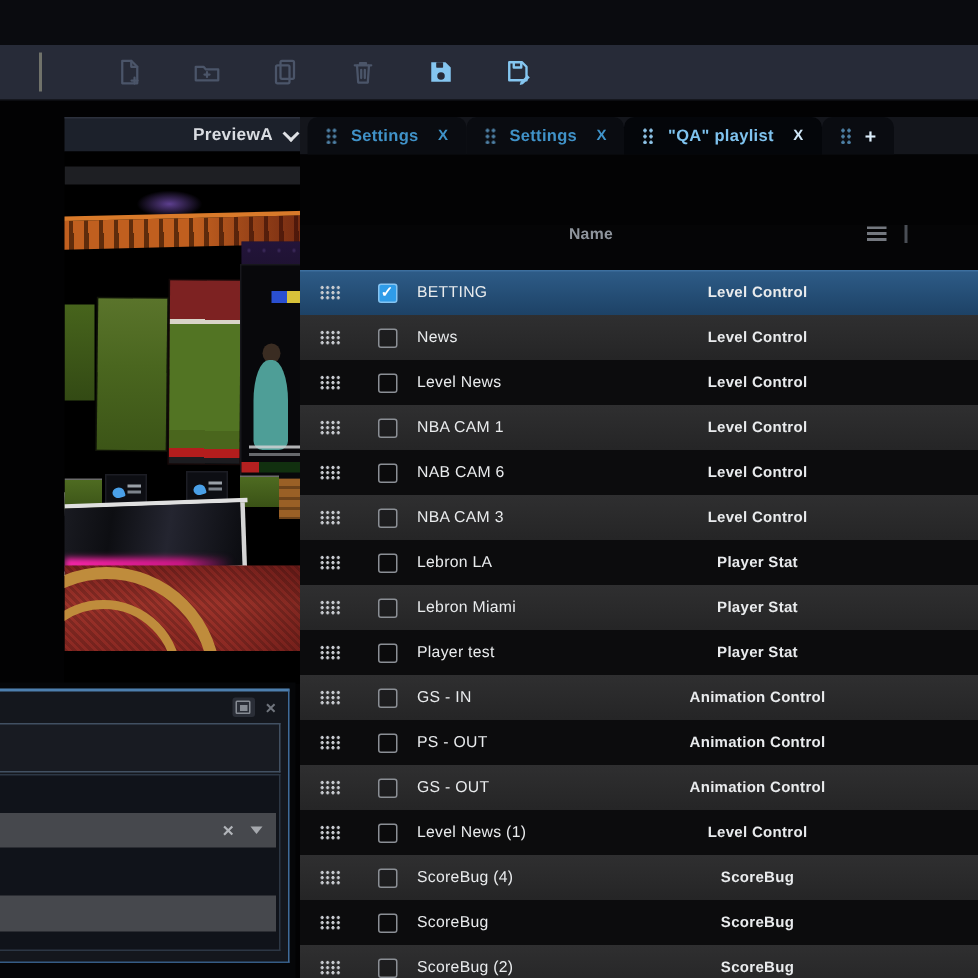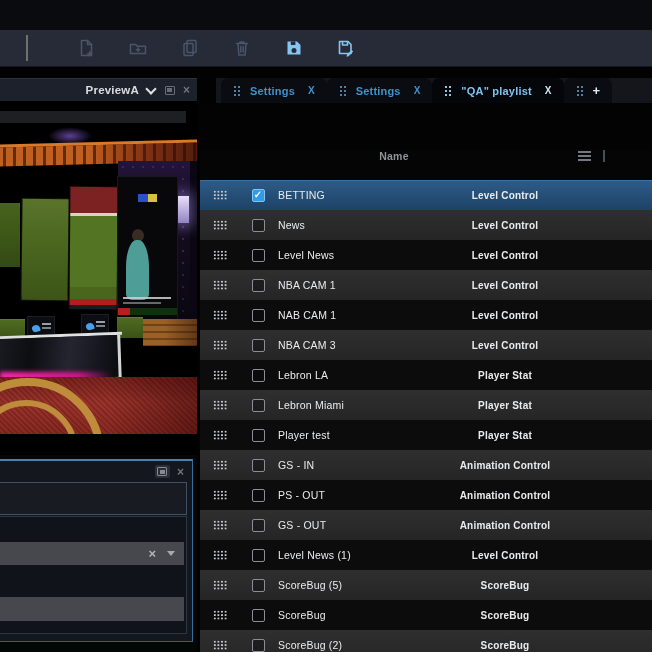--- a/index.html
+++ b/index.html
@@ -8,21 +8,21 @@
 
   
   .top-strip{position:absolute;left:0;top:0;width:652px;height:30px;background:#0a0b0f;}
   .toolbar{position:absolute;left:0;top:30px;width:652px;height:36px;background:#272b38;
            display:flex;align-items:center;box-shadow:0 1px 0 #15171e;}
   .tb-divider{width:2px;height:26px;background:#70726a;margin-left:26px;}
   .tb-icons{display:flex;gap:30px;margin-left:47px;align-items:center;}
   .tb-btn{width:22px;height:22px;display:flex;align-items:center;justify-content:center;background:none;border:none;padding:0;}
 
   
-  .left-col{position:absolute;left:0;top:78px;width:197px;height:574px;}
+  .left-col{position:absolute;left:0;top:78px;width:197px;height:574px;padding-left:43px;}
   .preview-header{height:22px;background:#1c212b;border-top:1px solid #2c313d;
       display:flex;align-items:center;justify-content:flex-end;gap:8px;padding-right:7px;}
   .preview-title{font-size:11.5px;font-weight:700;color:#d9dce1;letter-spacing:.2px;}
   .chev{width:6px;height:6px;border-right:2px solid #dfe2e6;border-bottom:2px solid #dfe2e6;
         transform:rotate(45deg);margin-top:-3px;margin-right:2px;}
   .mini-restore{width:10px;height:9px;border:1.5px solid #676c75;border-radius:1px;position:relative;box-sizing:border-box;}
   .mini-restore::after{content:"";position:absolute;inset:1.5px;background:#676c75;}
   .mini-close{color:#70757d;font-size:12px;font-weight:700;line-height:1;}
 
   
@@ -97,21 +97,21 @@
   .dock-box2{position:relative;height:118px;margin-top:1px;margin-right:5px;background:#10131a;
       border:1px solid #2c3745;border-left:none;box-sizing:border-box;}
   .dd-bar{position:absolute;left:0;width:184px;background:#46484d;display:flex;align-items:center;
       justify-content:flex-end;gap:11px;padding-right:9px;box-sizing:border-box;}
   .dd-bar.b1{top:25px;height:23px;} .dd-bar.b2{top:80px;height:24px;}
   .x-icon{color:#b2b5ba;font-size:13px;font-weight:700;line-height:1;}
   .caret-down{width:0;height:0;border-left:4.5px solid transparent;border-right:4.5px solid transparent;border-top:5px solid #a6a9ae;}
 
   
   .right-col{position:absolute;left:200px;top:78px;width:452px;height:574px;overflow:hidden;}
-  .tabbar{height:25px;background:#14161c;display:flex;align-items:flex-start;padding-left:5px;margin-left:16px;}
+  .tabbar{height:25px;background:#14161c;display:flex;align-items:flex-start;padding-left:5px;}
   .tab{display:flex;align-items:center;gap:9px;padding:0 12px;height:25px;
        border-radius:7px 7px 0 0;background:#0a0c11;box-sizing:border-box;}
   .tab.active{background:#04060a;}
   .tab-dots{width:8px;height:11px;flex:none;
        background-image:radial-gradient(circle,#4e81a6 1px,transparent 1.3px);background-size:4px 4px;}
   .tab.active .tab-dots{background-image:radial-gradient(circle,#8fc5ea 1px,transparent 1.3px);}
   .tab-label{font-size:11px;font-weight:700;color:#4092c8;letter-spacing:.2px;white-space:nowrap;}
   .tab.active .tab-label{color:#7fc3ef;}
   .tab-close{color:#3f93c9;font-size:10px;font-weight:800;margin-left:4px;}
   .tab.active .tab-close{color:#cfe6f7;}
@@ -353,21 +353,21 @@
     <div class="cell tpl">Level Control</div>
     <div class="cell end"></div>
   </div>
         <div class="row dark">
     <div class="cell handle">
       <span class="handle-dots"></span>
     </div>
     <div class="cell cbc">
       <span class="cb"></span>
     </div>
-    <div class="cell name">NAB CAM 1</div>
+    <div class="cell name">NAB CAM 6</div>
     <div class="cell tpl">Level Control</div>
     <div class="cell end"></div>
   </div>
         <div class="row alt">
     <div class="cell handle">
       <span class="handle-dots"></span>
     </div>
     <div class="cell cbc">
       <span class="cb"></span>
     </div>
@@ -452,21 +452,21 @@
     <div class="cell tpl">Level Control</div>
     <div class="cell end"></div>
   </div>
         <div class="row alt">
     <div class="cell handle">
       <span class="handle-dots"></span>
     </div>
     <div class="cell cbc">
       <span class="cb"></span>
     </div>
-    <div class="cell name">ScoreBug (5)</div>
+    <div class="cell name">ScoreBug (4)</div>
     <div class="cell tpl">ScoreBug</div>
     <div class="cell end"></div>
   </div>
         <div class="row dark">
     <div class="cell handle">
       <span class="handle-dots"></span>
     </div>
     <div class="cell cbc">
       <span class="cb"></span>
     </div>

